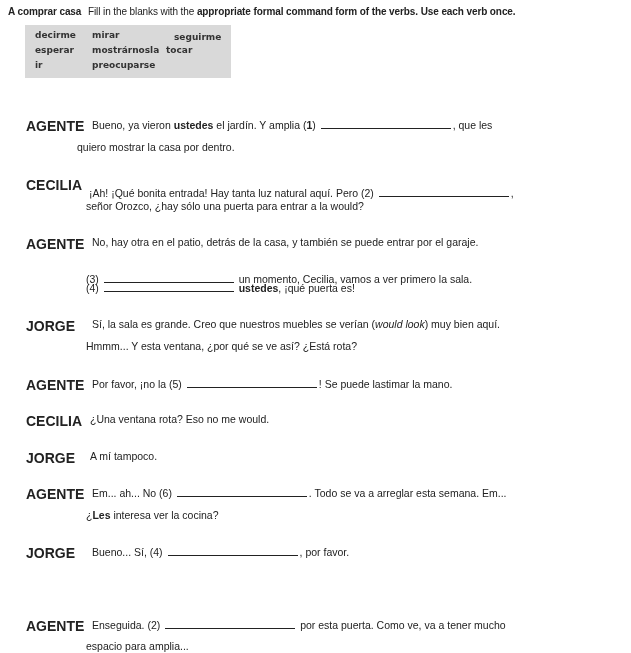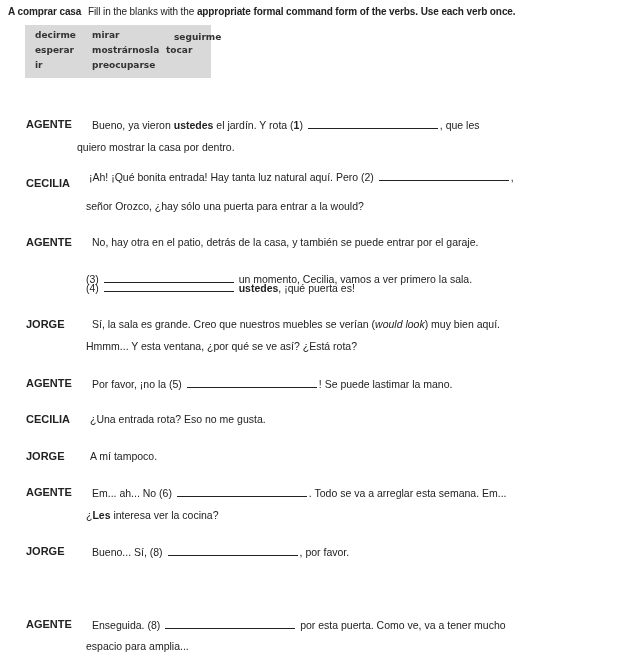--- a/index.html
+++ b/index.html
@@ -7,28 +7,28 @@
     width: 631px; height: 653px; position: relative; overflow: hidden;
     font-family: "Liberation Sans", sans-serif; color: #222222;
   }
   .header {
     position: absolute; left: 8px; top: 6px;
     font-size: 10px; white-space: nowrap; letter-spacing: -0.1px;
   }
   .header .title { font-weight: bold; margin-right: 4px; }
   .header .instr-bold { font-weight: bold; }
   .bank {
-    position: absolute; left: 25px; top: 25px; width: 186px; height: 53px;
+    position: absolute; left: 25px; top: 25px; width: 206px; height: 53px;
     background: #d9d9d9;
     font-family: "DejaVu Sans", sans-serif; font-weight: bold; font-size: 9px;
     color: #333333;
   }
   .bank .w { position: absolute; white-space: nowrap; }
   .speaker {
-    position: absolute; left: 26px; font-weight: bold; font-size: 11px;
+    position: absolute; left: 26px; font-weight: bold; font-size: 14px;
     white-space: nowrap; color: #222;
   }
   .line {
     position: absolute; font-size: 10.5px; white-space: nowrap; color: #222;
   }
   .blank {
     display: inline-block; width: 130px; border-bottom: 1px solid #222;
     height: 10px; vertical-align: baseline; margin: 0 2px;
   }
   b { font-weight: bold; }
@@ -48,26 +48,26 @@
   <span class="w" style="left:149px;top:7px">seguirme</span>
   <span class="w" style="left:10px;top:20px">esperar</span>
   <span class="w" style="left:67px;top:20px">mostrárnosla</span>
   <span class="w" style="left:141px;top:20px">tocar</span>
   <span class="w" style="left:10px;top:35px">ir</span>
   <span class="w" style="left:67px;top:35px">preocuparse</span>
 </div>
 
 <div class="speaker" style="top:118px">AGENTE</div>
 <div class="line" style="left:92px;top:118px">
-  <span>Bueno, ya vieron </span><b>ustedes</b><span> el jardín. Y rota (</span><b>1</b><span>) </span><span class="blank"></span><span>, que les</span>
+  <span>Bueno, ya vieron </span><b>ustedes</b><span> el jardín. Y amplia (</span><b>1</b><span>) </span><span class="blank"></span><span>, que les</span>
 </div>
 <div class="line" style="left:77px;top:141px">quiero mostrar la casa por dentro.</div>
 
 <div class="speaker" style="top:177px">CECILIA</div>
-<div class="line" style="left:89px;top:170px">
+<div class="line" style="left:89px;top:186px">
   <span>¡Ah! ¡Qué bonita entrada! Hay tanta luz natural aquí. Pero (2) </span><span class="blank"></span><span>,</span>
 </div>
 <div class="line" style="left:86px;top:200px">señor Orozco, ¿hay sólo una puerta para entrar a la would?</div>
 
 <div class="speaker" style="top:236px">AGENTE</div>
 <div class="line" style="left:92px;top:236px">No, hay otra en el patio, detrás de la casa, y también se puede entrar por el garaje.</div>
 <div class="line" style="left:86px;top:272px">
   <span>(3) </span><span class="blank"></span><span> un momento, Cecilia, vamos a ver primero la sala.</span>
 </div>
 <div class="line" style="left:86px;top:281px">
@@ -79,35 +79,35 @@
   <span>Sí, la sala es grande. Creo que nuestros muebles se verían (</span><i>would look</i><span>) muy bien aquí.</span>
 </div>
 <div class="line" style="left:86px;top:340px">Hmmm... Y esta ventana, ¿por qué se ve así? ¿Está rota?</div>
 
 <div class="speaker" style="top:377px">AGENTE</div>
 <div class="line" style="left:92px;top:377px">
   <span>Por favor, ¡no la (5) </span><span class="blank"></span><span>! Se puede lastimar la mano.</span>
 </div>
 
 <div class="speaker" style="top:413px">CECILIA</div>
-<div class="line" style="left:90px;top:413px">¿Una entrada rota? Eso no me gusta.</div>
+<div class="line" style="left:90px;top:413px">¿Una ventana rota? Eso no me would.</div>
 
 <div class="speaker" style="top:450px">JORGE</div>
 <div class="line" style="left:90px;top:450px">A mí tampoco.</div>
 
 <div class="speaker" style="top:486px">AGENTE</div>
 <div class="line" style="left:92px;top:486px">
   <span>Em... ah... No (6) </span><span class="blank"></span><span>. Todo se va a arreglar esta semana. Em...</span>
 </div>
 <div class="line" style="left:86px;top:509px">
   <span>¿</span><b>Les</b><span> interesa ver la cocina?</span>
 </div>
 
 <div class="speaker" style="top:545px">JORGE</div>
 <div class="line" style="left:92px;top:545px">
-  <span>Bueno... Sí, (8) </span><span class="blank"></span><span>, por favor.</span>
+  <span>Bueno... Sí, (4) </span><span class="blank"></span><span>, por favor.</span>
 </div>
 
 <div class="speaker" style="top:618px">AGENTE</div>
 <div class="line" style="left:92px;top:618px">
-  <span>Enseguida. (8) </span><span class="blank"></span><span> por esta puerta. Como ve, va a tener mucho</span>
+  <span>Enseguida. (2) </span><span class="blank"></span><span> por esta puerta. Como ve, va a tener mucho</span>
 </div>
 <div class="line" style="left:86px;top:640px">espacio para amplia...</div>
 
 </body></html>

